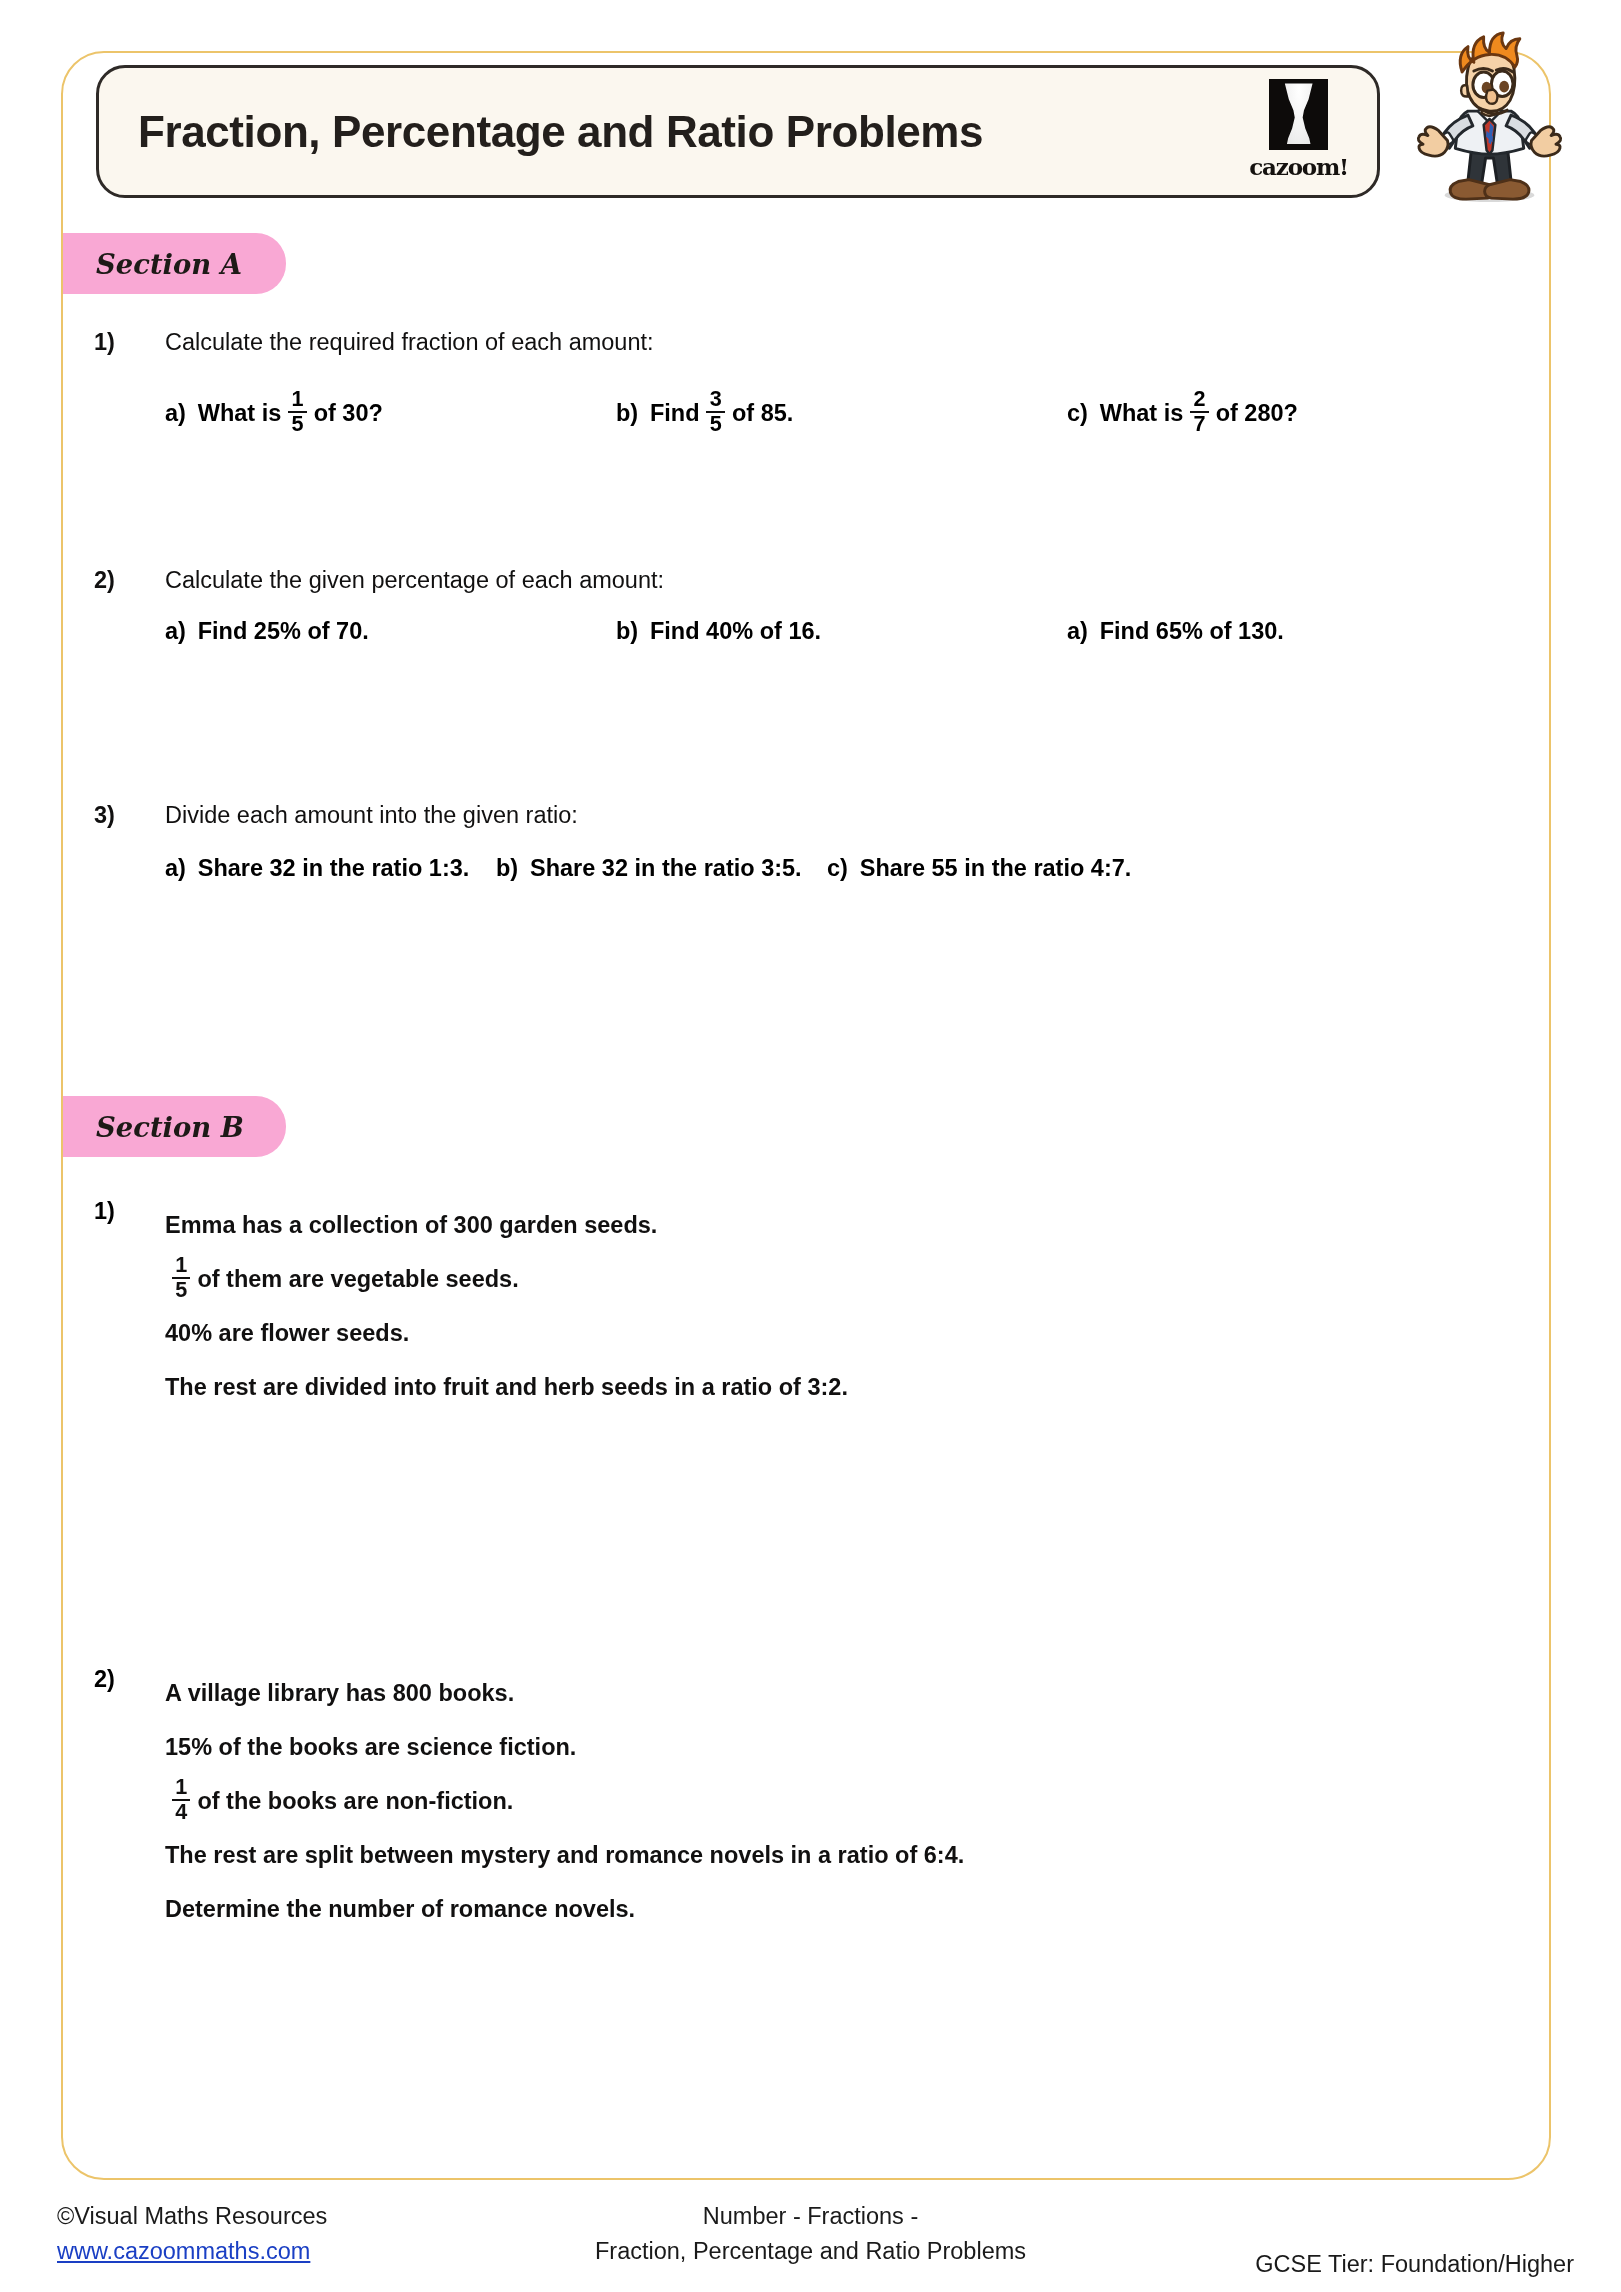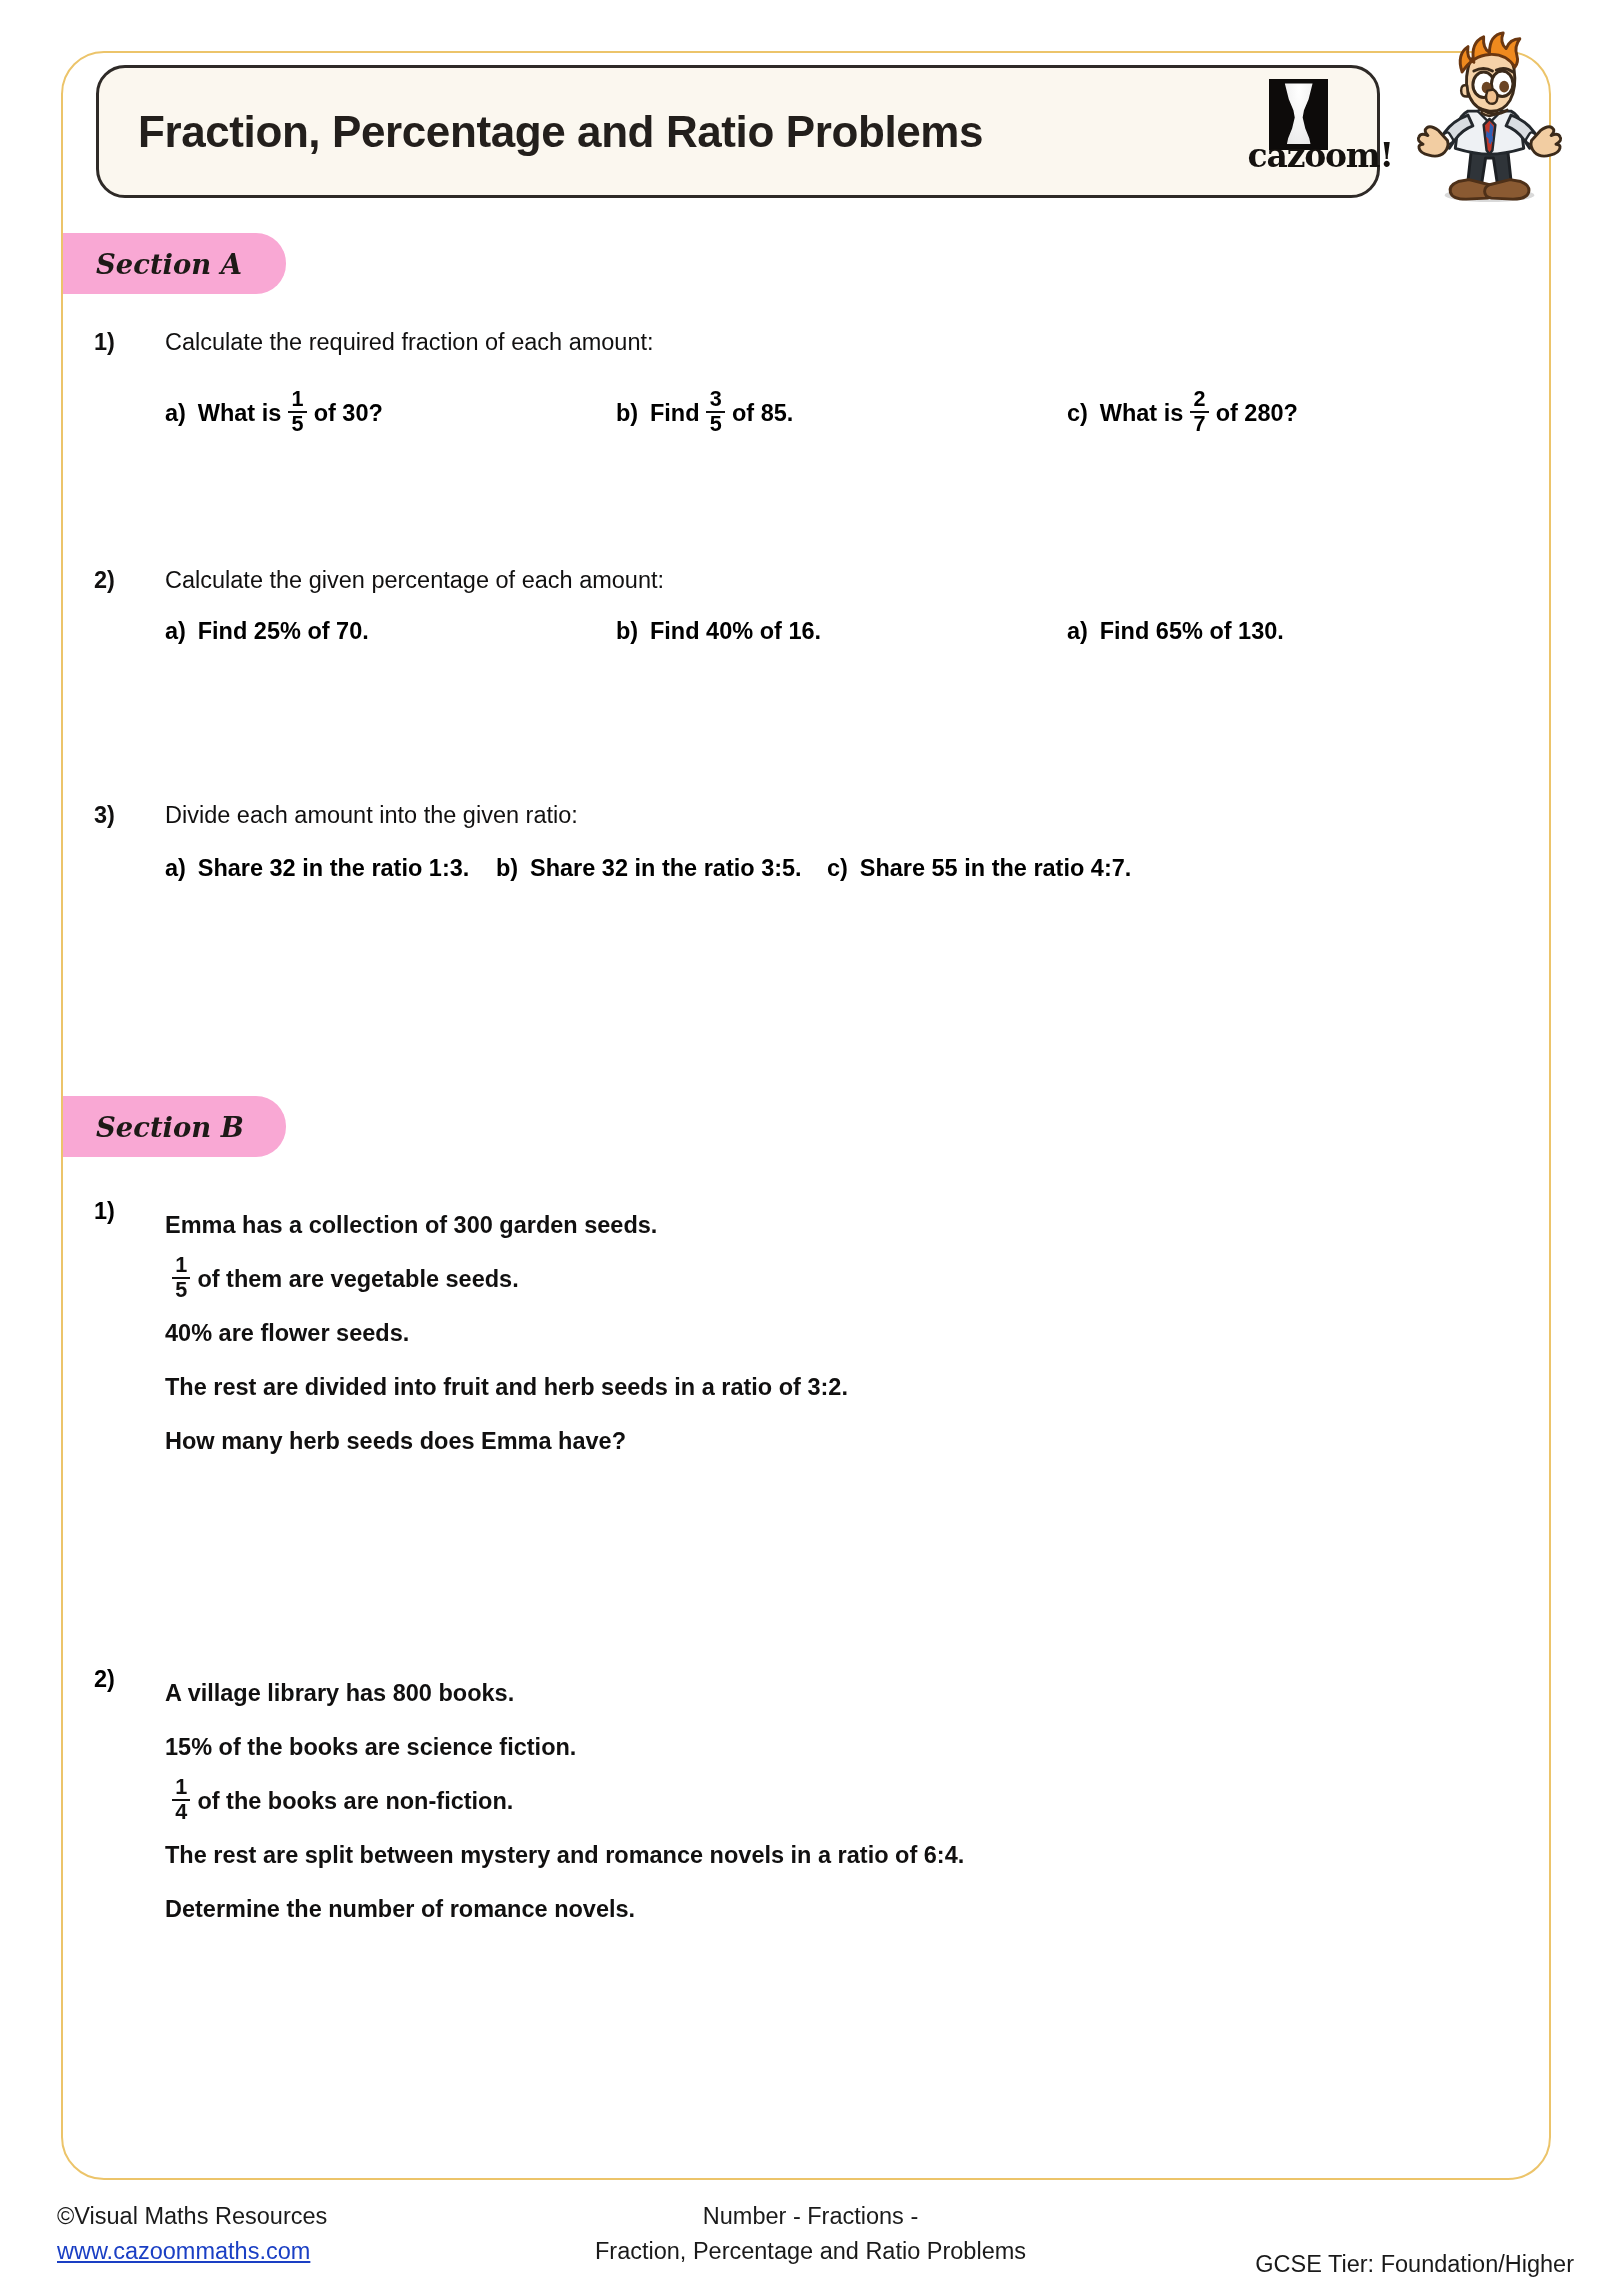--- a/index.html
+++ b/index.html
@@ -76,25 +76,26 @@
     transform: translateX(-50%);
     width: 33px;
     height: 61px;
     background:
       radial-gradient(ellipse at 50% 12%, #ffffff 0%, #f2f2f2 55%, #e2e2e2 100%);
     clip-path: polygon(8% 0%, 92% 0%, 80% 26%, 66% 44%, 62% 56%, 70% 74%, 82% 90%, 86% 100%, 14% 100%, 18% 90%, 30% 74%, 38% 56%, 34% 44%, 20% 26%);
   }
   #logo-wordmark {
     position: absolute;
     left: 0;
-    top: 60px;
+    top: 71px;
     width: 102px;
+    text-align: center;
     font-family: "DejaVu Serif", serif;
     font-weight: bold;
-    font-size: 33px;
+    font-size: 23px;
     letter-spacing: -1.2px;
     color: #15120f;
     line-height: 33px;
   }
 
   
   #mascot {
     position: absolute;
     left: 1411px;
     top: 29px;
@@ -415,23 +416,20 @@
         <span class="den">5</span>
       </span>
       <span>of them are vegetable seeds.</span>
     </div>
     <div class="line">
       <span>40% are flower seeds.</span>
     </div>
     <div class="line">
       <span>The rest are divided into fruit and herb seeds in a ratio of 3:2.</span>
     </div>
-    <div class="line">
-      <span>How many herb seeds does Emma have?</span>
-    </div>
   </div>
 </div>
 
 <div class="wordy" style="top:1666px;">
   <span class="q-num">2)</span>
   <div class="lines">
     <div class="line">
       <span>A village library has 800 books.</span>
     </div>
     <div class="line">

